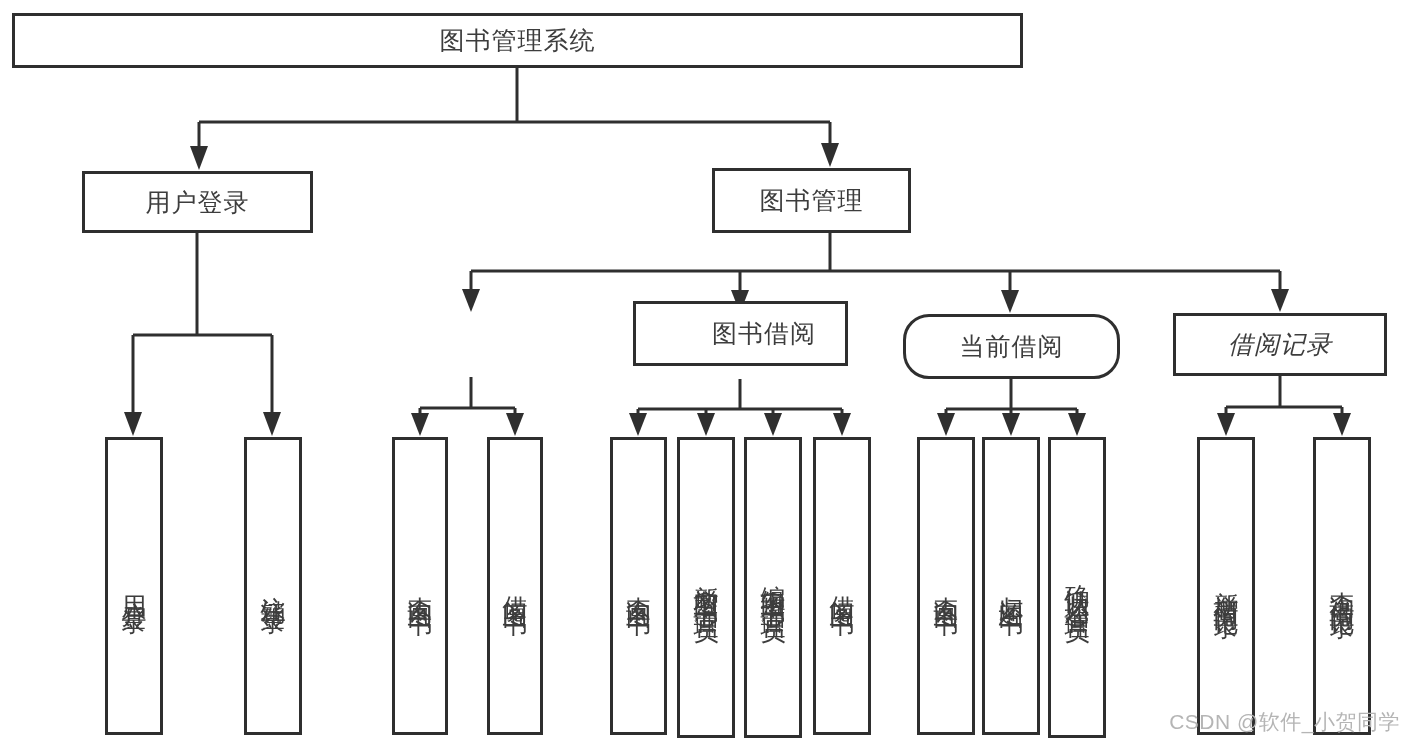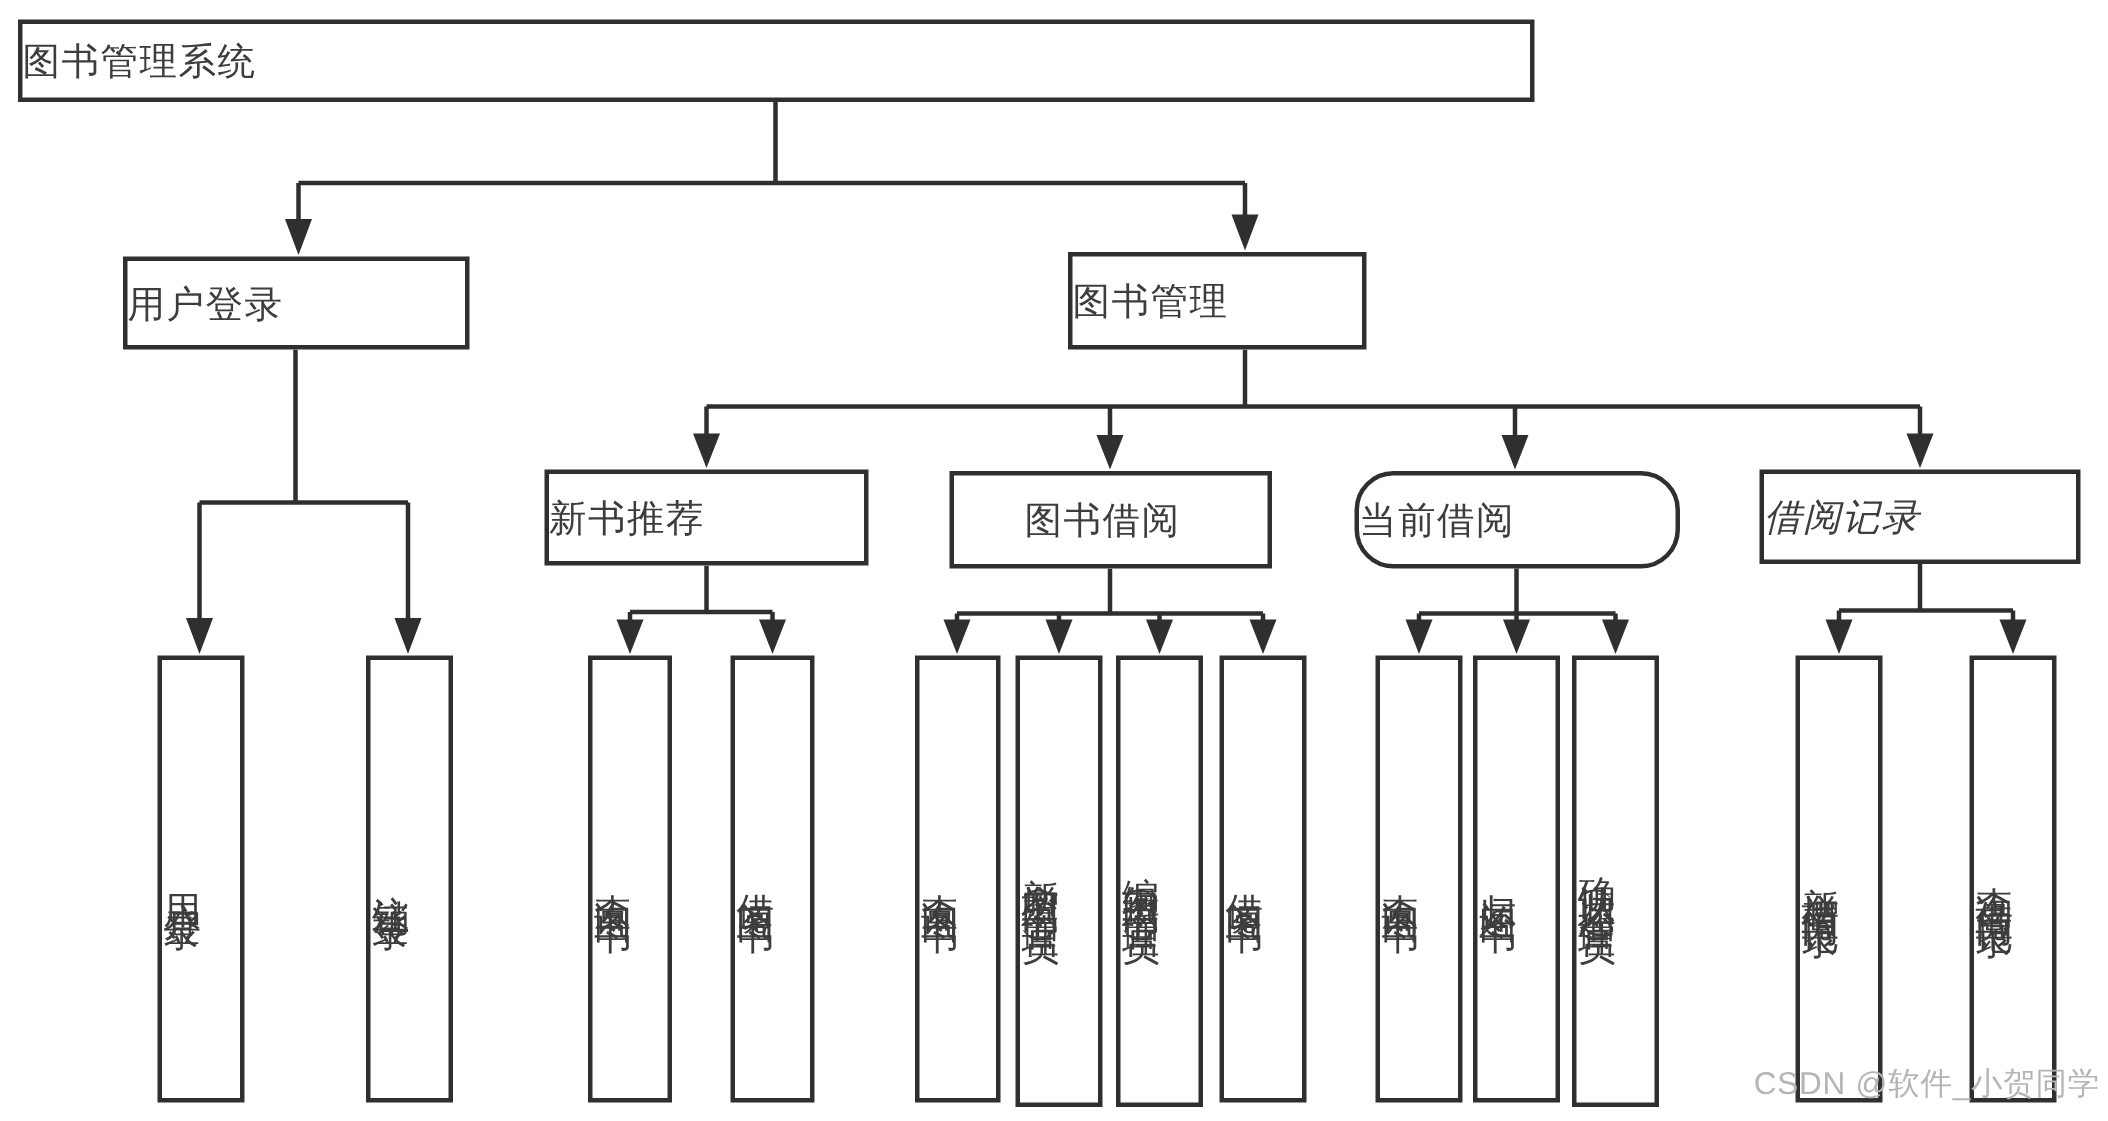--- a/index.html
+++ b/index.html
@@ -18,30 +18,30 @@
     z-index: 1;
   }
   .box {
     position: absolute;
     box-sizing: border-box;
     border: 3px solid #2f2f2f;
     background: #ffffff;
     color: #3d3d3d;
     display: flex;
     align-items: center;
-    justify-content: flex-start;
+    justify-content: center;
     z-index: 2;
     text-align: center;
   }
   .hbox { font-size: 25px; letter-spacing: 1px; }
   .root  { left: 12px;   top: 13px;  width: 1011px; height: 55px; }
   .l2a   { left: 82px;   top: 171px; width: 231px;  height: 62px; }
   .l2b   { left: 712px;  top: 168px; width: 199px;  height: 65px; }
   .l3-1  { left: 363px;  top: 313px; width: 216px;  height: 64px; }
-  .l3-2  { left: 633px;  top: 314px; width: 215px;  height: 65px; padding-left: 47px; }
+  .l3-2  { left: 633px;  top: 301px; width: 215px;  height: 65px; padding-left: 47px; }
   .l3-3  { left: 903px;  top: 314px; width: 217px;  height: 65px; border-radius: 26px; }
   .l3-4  { left: 1173px; top: 313px; width: 214px;  height: 63px; font-style: italic; }
   .leaf {
     top: 437px;
     height: 298px;
     font-size: 25px;
   }
   .leaf.tall { height: 301px; }
   .vtext {
     writing-mode: vertical-rl;
@@ -149,23 +149,20 @@
     <span>图书管理系统</span>
   </div>
 
   <div class="box hbox l2a">
     <span>用户登录</span>
   </div>
   <div class="box hbox l2b">
     <span>图书管理</span>
   </div>
 
-  <div class="box hbox l3-1">
-    <span>新书推荐</span>
-  </div>
   <div class="box hbox l3-2">
     <span>图书借阅</span>
   </div>
   <div class="box hbox l3-3">
     <span>当前借阅</span>
   </div>
   <div class="box hbox l3-4">
     <span>借阅记录</span>
   </div>
 

